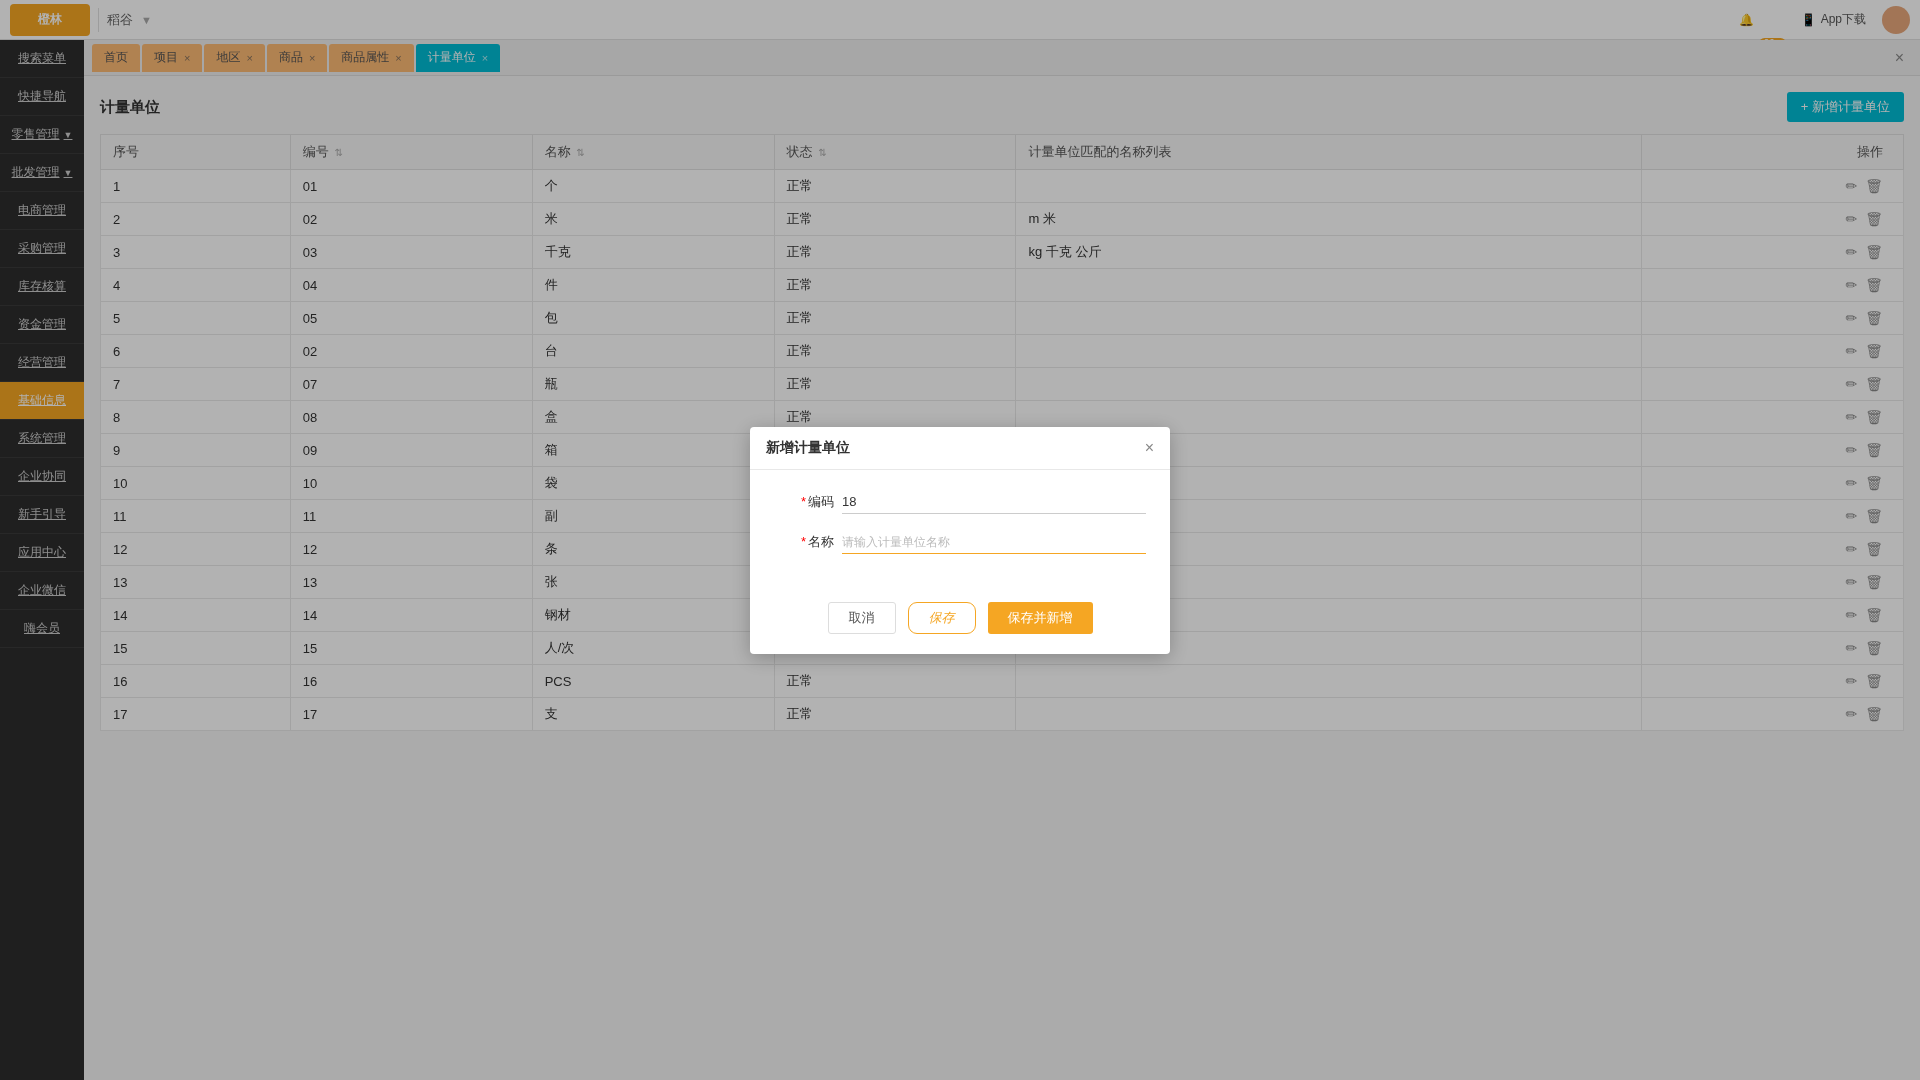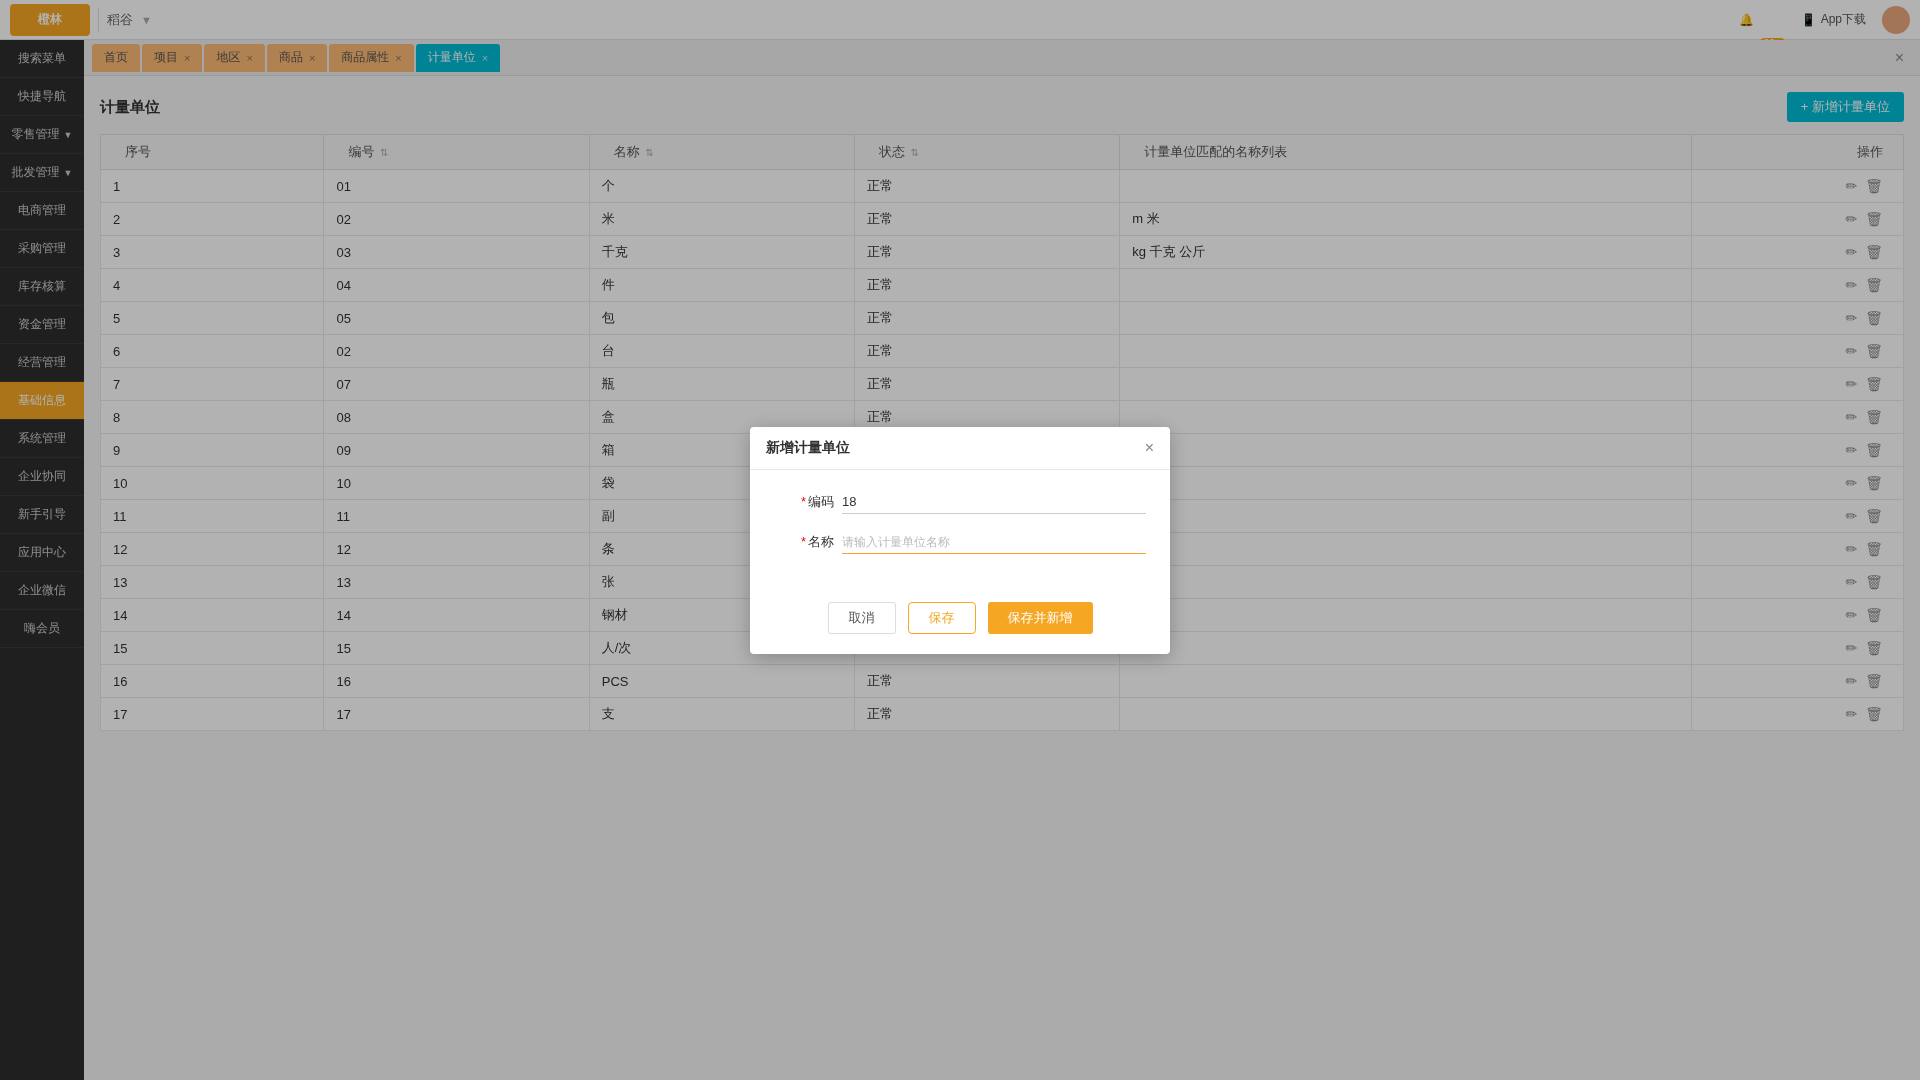--- a/index.html
+++ b/index.html
@@ -76,20 +76,21 @@
       flex-direction: column;
       overflow-y: auto;
     }
     .sidebar-item {
       padding: 10px 4px;
       color: #ccc;
       font-size: 12px;
       text-align: center;
       cursor: pointer;
       border-bottom: 1px solid #3a3a3a;
+      text-decoration: underline;
     }
     .sidebar-item.active { background: #f5a623; color: white; }
     .sidebar-item.has-arrow {
       display: flex;
       align-items: center;
       justify-content: center;
       gap: 4px;
     }
 
     
@@ -170,21 +171,21 @@
 
     
     .data-table {
       width: 100%;
       border-collapse: collapse;
       background: white;
     }
     .data-table th {
       background: #f7f7f7;
       border: 1px solid #e0e0e0;
-      padding: 8px 24px;
+      padding: 8px 12px;
       text-align: left;
       font-size: 13px;
       color: #555;
       font-weight: normal;
       margin-left: 18px;
     }
     .data-table td {
       border: 1px solid #e8e8e8;
       padding: 7px 12px;
       font-size: 13px;
@@ -326,23 +327,24 @@
       padding: 6px 20px;
       border-radius: 3px;
       cursor: pointer;
       font-size: 13px;
     }
     .btn-save {
       border: 1px solid #f5a623;
       background: white;
       color: #f5a623;
       padding: 6px 20px;
-      border-radius: 4px;
-      cursor: pointer;
-      font-size: 13px;
+      border-radius: 9px;
+      cursor: pointer;
+      font-size: 13px;
+      font-style: italic;
     }
     .btn-save-new {
       background: #f5a623;
       color: white;
       border: none;
       padding: 6px 20px;
       border-radius: 3px;
       cursor: pointer;
       font-size: 13px;
     }

